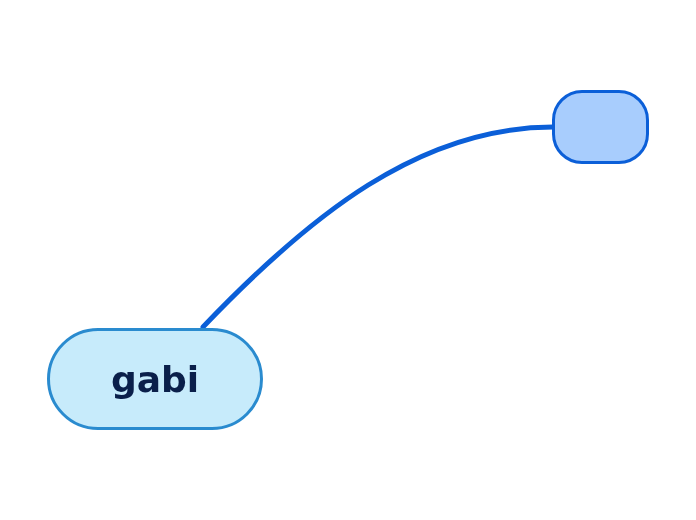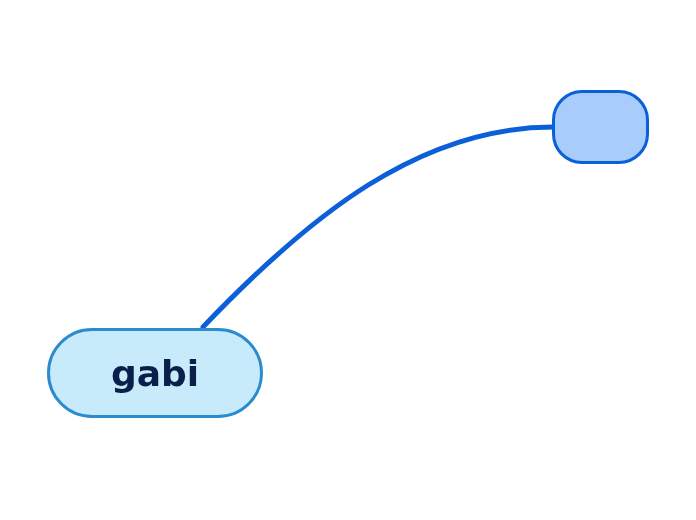--- a/index.html
+++ b/index.html
@@ -1,19 +1,19 @@
 <!DOCTYPE html>
 <html><head>
 <meta charset="utf-8">
 <style>
   html, body { margin:0; padding:0; background:#ffffff; }
   body { width:696px; height:520px; position:relative; overflow:hidden; font-family:"DejaVu Sans", sans-serif; }
   #canvas { position:absolute; left:0; top:0; width:696px; height:520px; }
   .node { position:absolute; box-sizing:border-box; display:flex; align-items:center; justify-content:center; }
-  #root-node { left:47px; top:328px; width:216px; height:90px; border-radius:51px; background:#c7ebfb; border:3px solid #2a8bcf; }
+  #root-node { left:47px; top:328px; width:216px; height:102px; border-radius:51px; background:#c7ebfb; border:3px solid #2a8bcf; }
   #root-label { font-weight:bold; font-size:36px; color:#0a1f4a; }
   #child-node { left:552px; top:90px; width:97px; height:74px; border-radius:30px; background:#a8cdfd; border:3.5px solid #0b5fd8; }
 </style>
 </head>
 <body>
 
 <svg id="canvas" viewBox="0 0 696 520">
   <path d="M203,327 C310,215 420,127 553,127" fill="none" stroke="#0b5fd8" stroke-width="5" stroke-linecap="round"></path>
 </svg>
 

